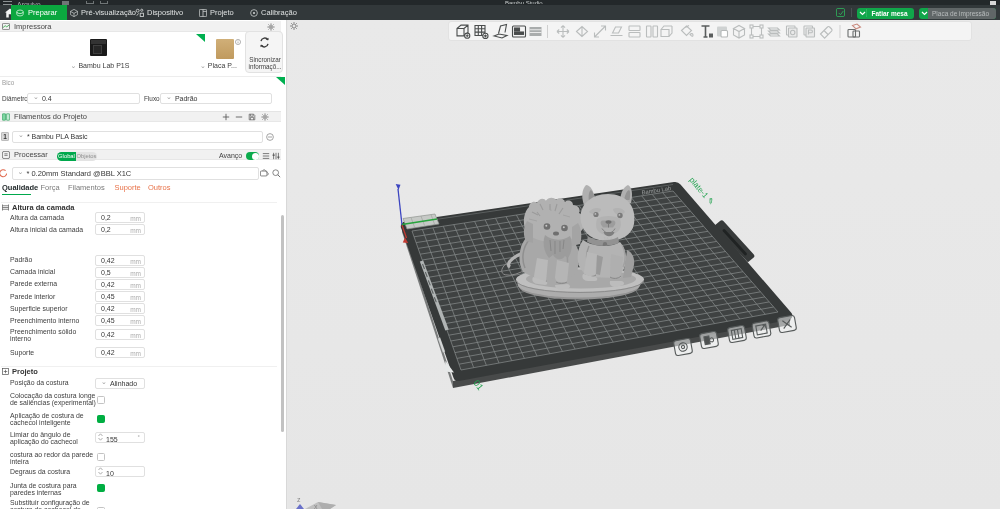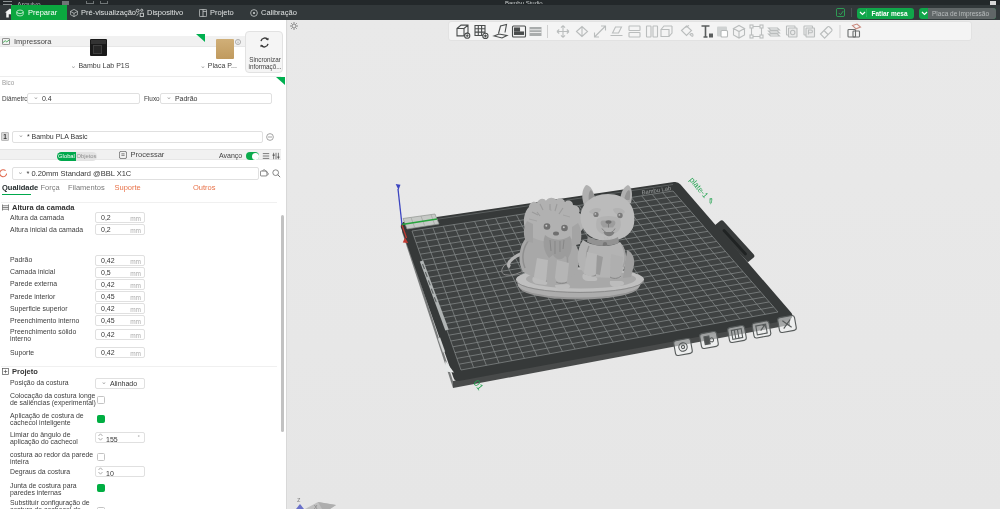--- a/index.html
+++ b/index.html
@@ -385,21 +385,21 @@
 <text x="5" y="8" font-size="7" fill="#8a8a8a">z</text>
 <path d="M8,10 L12,15 L4,15 Z" fill="#6a71c9"></path>
 <path d="M13,15 L26,8 L44,11 L38,15 Z" fill="#c0c0c0"></path>
 <path d="M26,8 L44,11 L38,15 L30,15 Z" fill="#aeaeae"></path>
 <text x="22" y="15" font-size="7" fill="#868686">x</text>
 </svg>
 </div>
 
 <div id="panel">
 <div class="sbthumb"></div>
-<div class="hdr" style="top:16px;border-top:none;align-items:center;">
+<div class="hdr" style="top:1px;border-top:none;align-items:center;">
  <span class="hico">
         <svg width="8" height="7" viewBox="0 0 10 9">
           <rect x="0.5" y="0.5" width="9" height="8" rx="1" fill="none" stroke="#5a5a5a" stroke-width="0.9"></rect>
           <path d="M1,6 l3,-2.5 2,1.5 3,-2.5" fill="none" stroke="#27a43c" stroke-width="1"></path>
         </svg>
       </span>
  Impressora
  <span style="position:absolute;right:6px;top:2px;"><svg width="8" height="8" viewBox="0 0 10 10">
           <circle cx="5" cy="5" r="1.6" fill="none" stroke="#5c5c5c"></circle>
           <path d="M5,0.5 v2 M5,7.5 v2 M0.5,5 h2 M7.5,5 h2 M1.8,1.8 l1.4,1.4 M6.8,6.8 l1.4,1.4 M8.2,1.8 L6.8,3.2 M3.2,6.8 L1.8,8.2" stroke="#5c5c5c" stroke-width="0.9"></path>
@@ -433,29 +433,53 @@
 <div style="position:absolute;left:2px;top:59px;font-size:6.3px;color:#9b9b9b;">Bico</div>
 <svg style="position:absolute;left:276px;top:57px" width="9" height="8" viewBox="0 0 9 8">
       <polygon points="0,0 9,0 9,8" fill="#00b050"></polygon>
     </svg>
 
 <div style="position:absolute;left:2px;top:74.5px;font-size:6.4px;color:#3c3c3c;white-space:nowrap;">Diâmetro</div>
 <div class="ibox" style="top:72.5px;left:27px;width:113px;"><span class="chev">⌄</span>0.4</div>
 <div style="position:absolute;left:144px;top:74.5px;font-size:6.4px;color:#3c3c3c;white-space:nowrap;">Fluxo</div>
 <div class="ibox" style="top:72.5px;left:160px;width:112px;"><span class="chev">⌄</span>Padrão</div>
 
+<div class="hdr" style="top:91px;">
+ <span class="hico">
+        <svg width="8" height="8" viewBox="0 0 10 10">
+          <rect x="0.5" y="1" width="4" height="8" rx="0.5" fill="#7fd6a4" stroke="#2ba05a" stroke-width="0.8"></rect>
+          <rect x="5.5" y="1" width="4" height="8" rx="0.5" fill="#bfe9d2" stroke="#2ba05a" stroke-width="0.8"></rect>
+        </svg>
+      </span>
+ Filamentos do Projeto
+ <span class="hbtns">
+  <svg width="8" height="8" viewBox="0 0 10 10">
+          <path d="M5,1 v8 M1,5 h8" stroke="#5c5c5c" stroke-width="1.1"></path>
+        </svg>
+  <svg width="8" height="8" viewBox="0 0 10 10">
+          <path d="M1,5 h8" stroke="#5c5c5c" stroke-width="1.1"></path>
+        </svg>
+  <svg width="8" height="8" viewBox="0 0 10 10">
+          <path d="M1.5,1.5 h5.5 l1.5,1.5 v5.5 h-7 z M3,1.5 v2.5 h3.5 v-2.5 M3,8.5 v-3 h4 v3" fill="none" stroke="#5c5c5c" stroke-width="0.9"></path>
+        </svg>
+  <svg width="8" height="8" viewBox="0 0 10 10">
+          <circle cx="5" cy="5" r="1.6" fill="none" stroke="#5c5c5c"></circle>
+          <path d="M5,0.5 v2 M5,7.5 v2 M0.5,5 h2 M7.5,5 h2 M1.8,1.8 l1.4,1.4 M6.8,6.8 l1.4,1.4 M8.2,1.8 L6.8,3.2 M3.2,6.8 L1.8,8.2" stroke="#5c5c5c" stroke-width="0.9"></path>
+        </svg>
+ </span>
+</div>
 
 <div style="position:absolute;left:1px;top:112px;width:8px;height:9px;background:#d9d9d9;border:1px solid #bdbdbd;border-radius:1px;font-size:6.5px;color:#333;text-align:center;line-height:8px;font-weight:bold;">1</div>
 <div class="ibox" style="top:111px;left:12px;width:251px;height:12px;"><span class="chev">⌄</span>* Bambu PLA Basic</div>
 <svg style="position:absolute;left:266px;top:113px" width="8" height="8" viewBox="0 0 10 10">
       <circle cx="5" cy="5" r="4.2" fill="none" stroke="#8d8d8d"></circle>
       <path d="M2.5,5 h5" stroke="#8d8d8d"></path>
     </svg>
 
-<div class="hdr" style="top:129px;justify-content:center;">
+<div class="hdr" style="top:129px;">
  <span class="hico">
         <svg width="8" height="8" viewBox="0 0 10 10">
           <rect x="0.5" y="0.5" width="9" height="9" rx="2" fill="none" stroke="#5a5a5a" stroke-width="0.9"></rect>
           <path d="M3,3.5 h4 M3,5.5 h4" stroke="#5a5a5a" stroke-width="0.9"></path>
         </svg>
       </span>
  Processar
  <span style="position:absolute;left:57px;top:1.5px;width:19px;height:9px;background:#00a84c;border-radius:5px 0 0 5px;color:#fff;font-size:5.8px;text-align:center;line-height:9px;">Global</span>
  <span style="position:absolute;left:76px;top:1.5px;width:21px;height:9px;background:#e3e3e3;border-radius:0 5px 5px 0;color:#8f8f8f;font-size:5.8px;text-align:center;line-height:9px;">Objetos</span>
  <span style="position:absolute;left:219px;top:2px;color:#3f3f3f;font-size:7px;">Avanço</span>
@@ -483,21 +507,21 @@
 <svg style="position:absolute;left:272px;top:149px" width="9" height="9" viewBox="0 0 11 11">
       <circle cx="4.5" cy="4.5" r="3.5" fill="none" stroke="#6e6e6e"></circle>
       <path d="M7,7 l3,3" stroke="#6e6e6e" stroke-width="1.2"></path>
     </svg>
 
 <div style="position:absolute;left:2px;top:163px;font-size:7.5px;color:#242b2d;font-weight:bold;">Qualidade</div>
 <div style="position:absolute;left:2px;top:173.5px;width:29px;height:1.5px;background:#00a84c;"></div>
 <div style="position:absolute;left:40.5px;top:163px;font-size:7.5px;color:#7a7a7a;">Força</div>
 <div style="position:absolute;left:68px;top:163px;font-size:7.5px;color:#7a7a7a;">Filamentos</div>
 <div style="position:absolute;left:114.5px;top:163px;font-size:7.5px;color:#e8734a;">Suporte</div>
-<div style="position:absolute;left:148px;top:163px;font-size:7.5px;color:#e8734a;margin-left:45px;">Outros</div>
+<div style="position:absolute;left:148px;top:163px;font-size:7.5px;color:#e8734a;">Outros</div>
 
 <div id="params" style="position:absolute;left:0;top:-20px;width:281px;height:529px;">
 <div class="sech" style="top:201.5px">
         <span class="sicon">
           <svg width="7" height="7" viewBox="0 0 8 8">
             <path d="M0.5,2 h7 M0.5,4 h7 M0.5,6 h7 M0.5,0.5 v7 M7.5,0.5 v7" stroke="#555" stroke-width="0.8" fill="none"></path>
           </svg>
         </span>
         <b>Altura da camada</b>
       </div>

